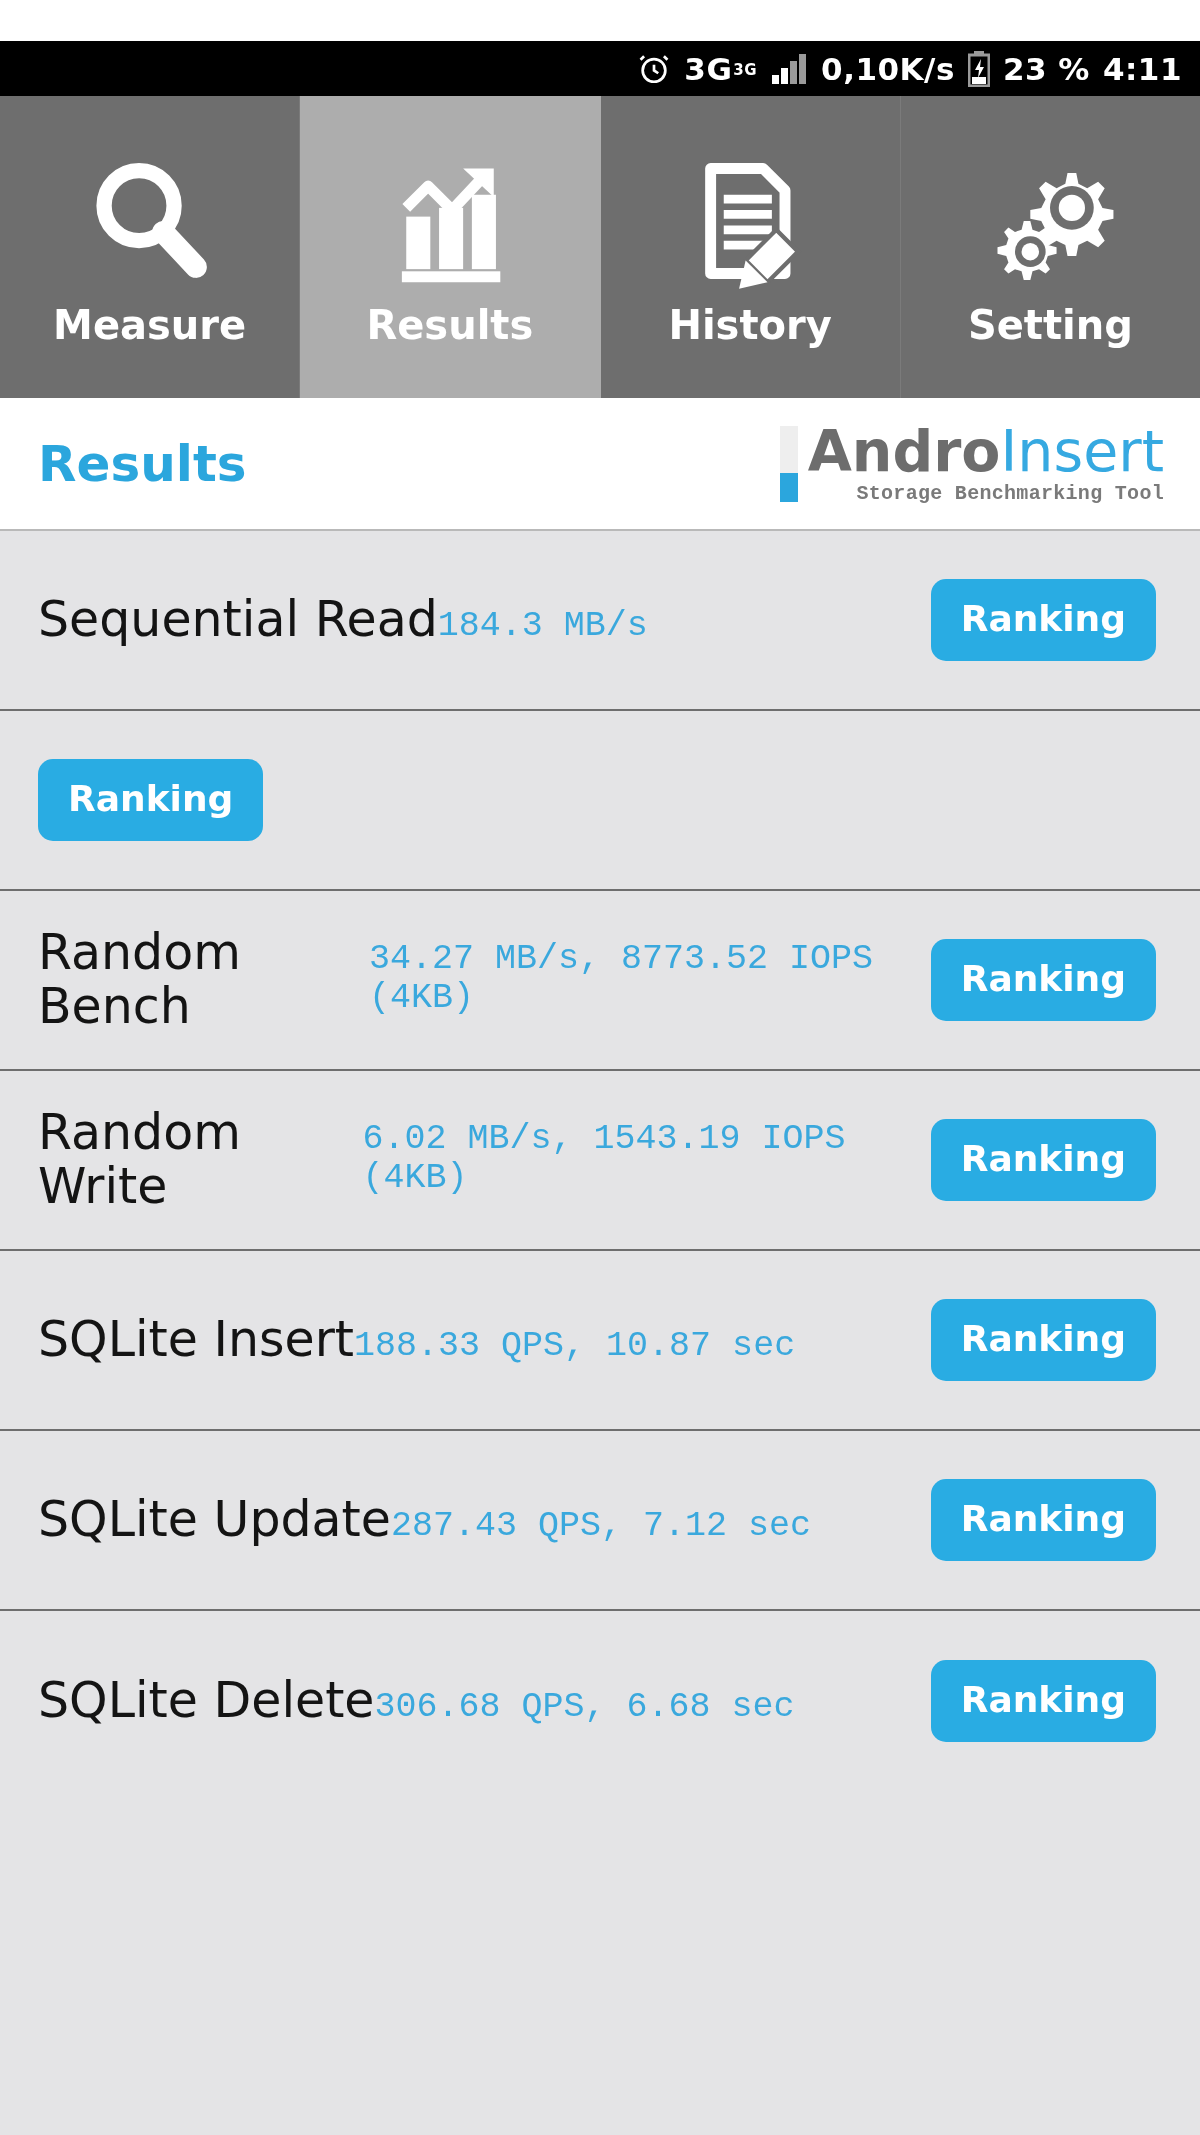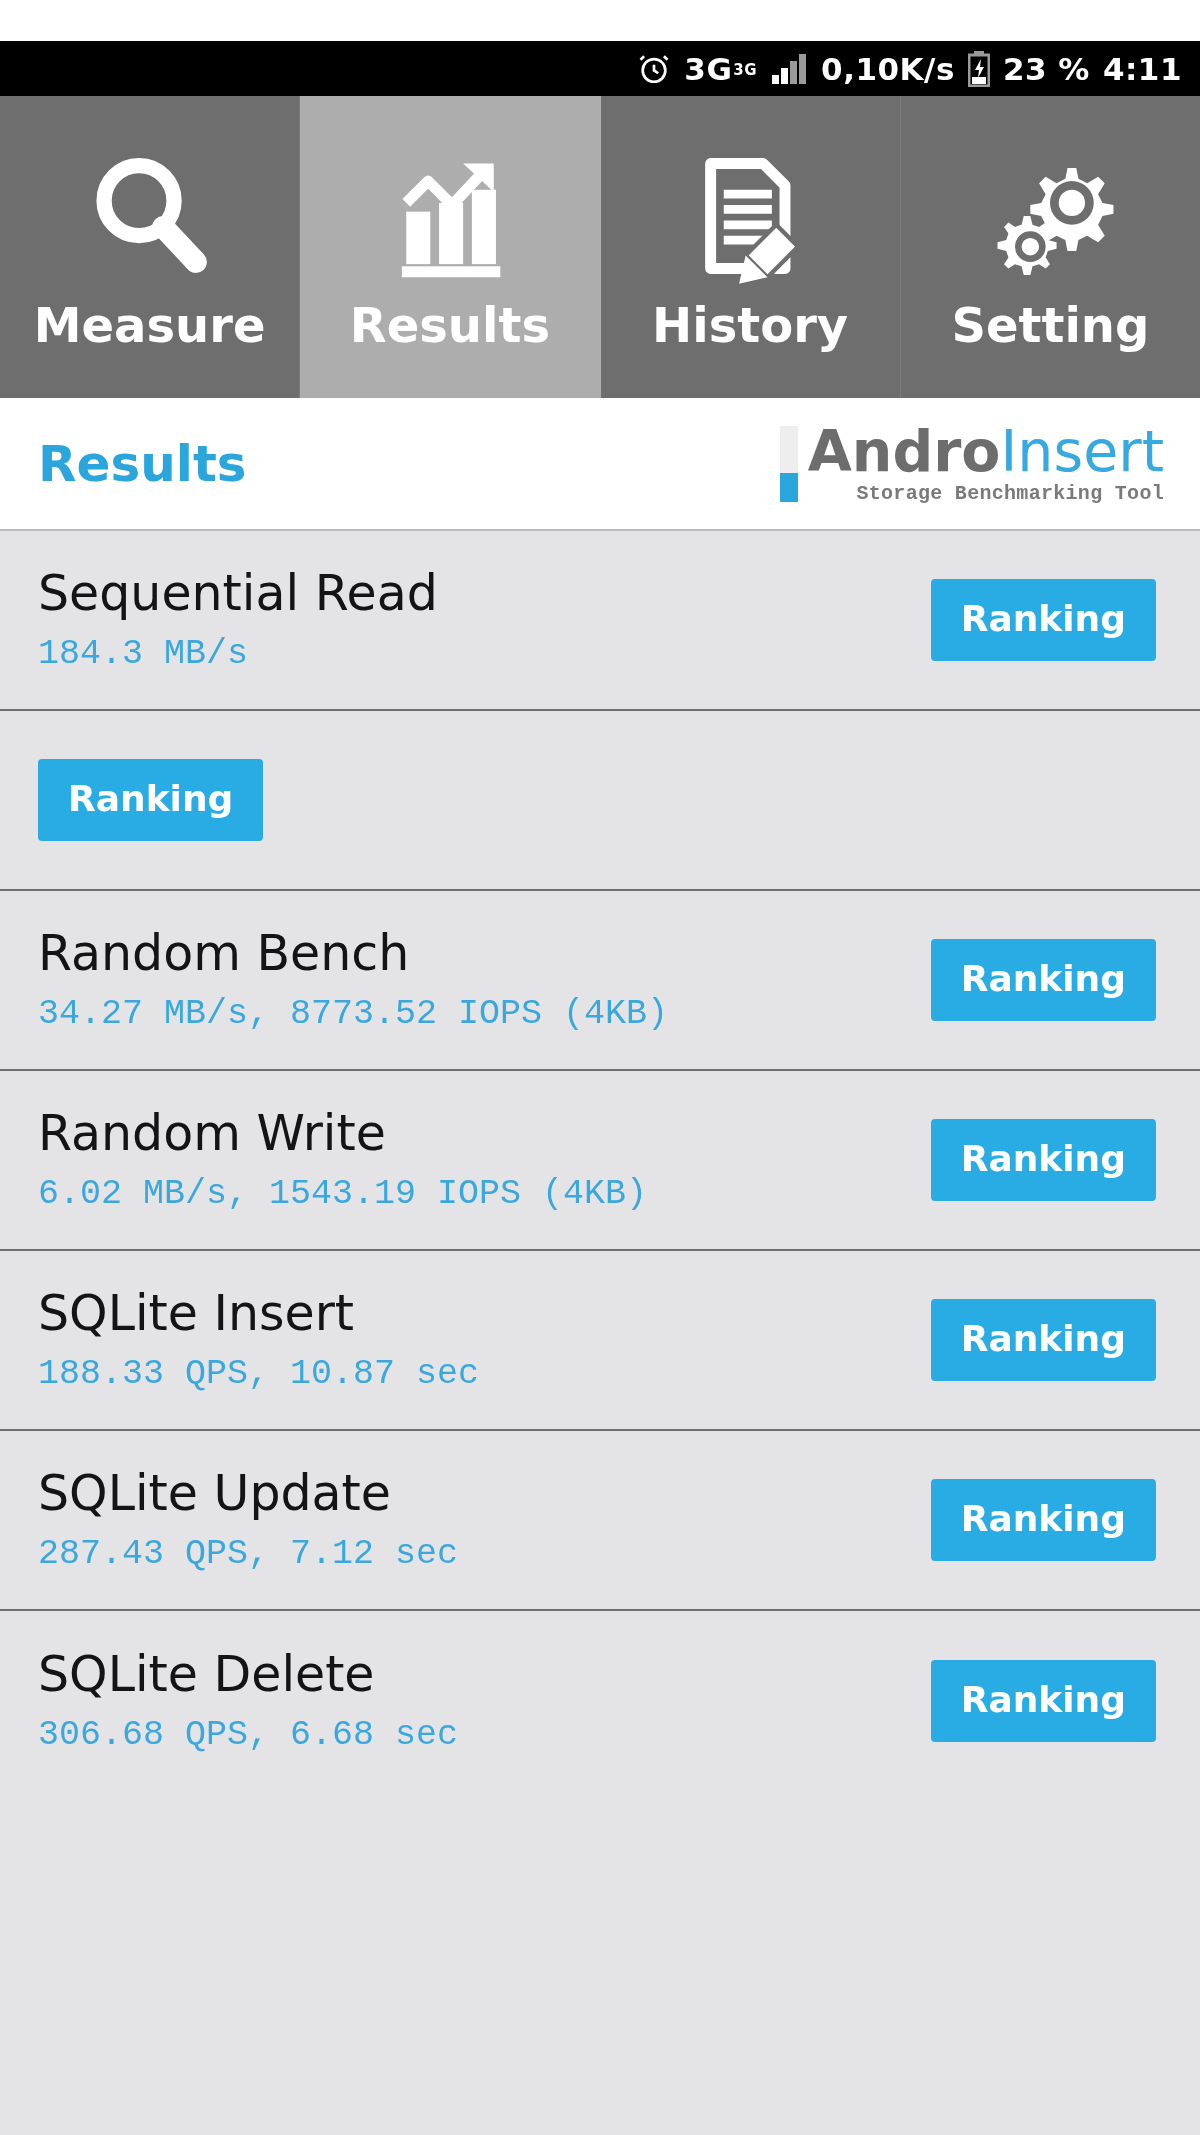--- a/index.html
+++ b/index.html
@@ -72,21 +72,21 @@
   .tab:last-child { border-right: none; }
   .tab.active { background: #adadad; border-right-color: #adadad; }
   .tab-icon {
     height: 150px;
     display: flex;
     align-items: center;
     justify-content: center;
   }
   .tab-label {
     color: #ffffff;
-    font-size: 48px;
+    font-size: 40px;
     font-weight: bold;
     margin-top: 6px;
     font-family: "DejaVu Sans", sans-serif;
   }
 
   
   .header {
     height: 133px;
     background: #ffffff;
     display: flex;
@@ -134,41 +134,41 @@
   .row {
     height: 180px;
     box-sizing: border-box;
     border-bottom: 2px solid #6e6e6e;
     display: flex;
     align-items: center;
     justify-content: space-between;
     padding: 0 44px 0 38px;
     background: #e4e4e6;
   }
-  .row-text { display: flex; flex-direction: column; justify-content: flex-start; }
+  .row-text { display: flex; flex-direction: row; justify-content: flex-start; }
   .row-title {
     font-size: 49px;
     color: #141414;
     font-family: "DejaVu Sans", sans-serif;
     line-height: 1.1;
   }
   .row-value {
     font-size: 35px;
     color: #3aa8dd;
     margin-top: 14px;
     font-family: Liberation Mono, monospace;
     line-height: 1.1;
   }
   .rank-btn {
     background: #29ace3;
     color: #ffffff;
     font-size: 36px;
     font-weight: bold;
     border: none;
-    border-radius: 4px;
+    border-radius: 15px;
     padding: 22px 30px 24px 30px;
     font-family: "DejaVu Sans", sans-serif;
     cursor: pointer;
     line-height: 1;
   }
   .filler { background: #e4e4e6; height: 395px; }
 </style>
 </head>
 <body>
 

